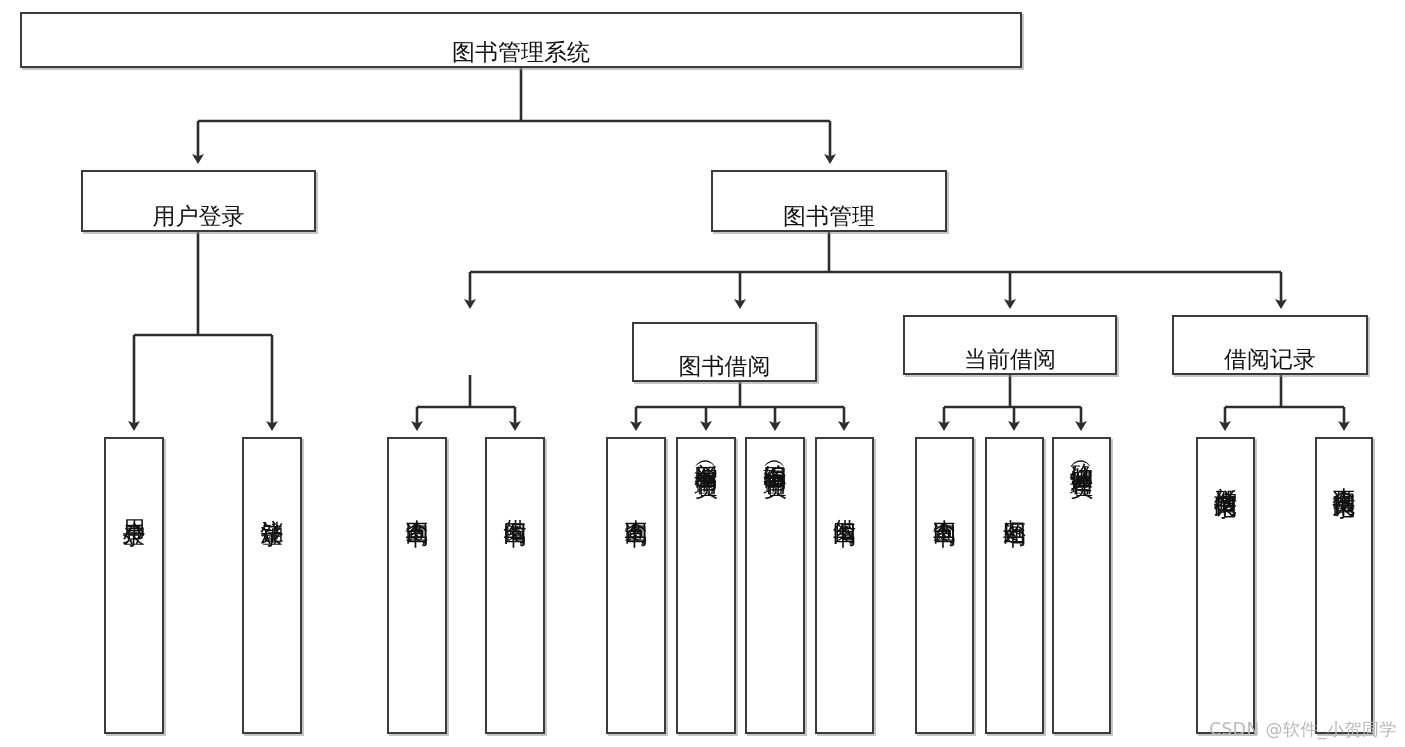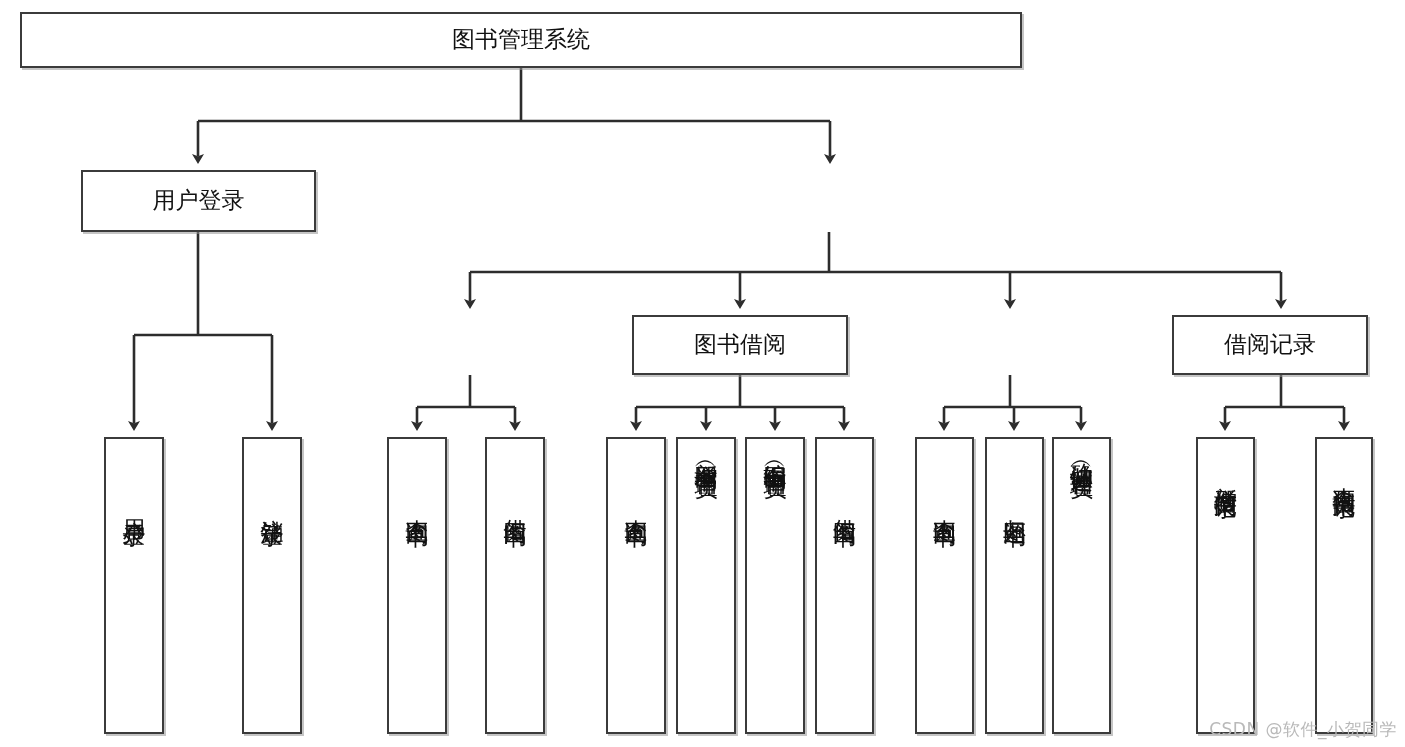--- a/index.html
+++ b/index.html
@@ -27,21 +27,21 @@
     height: 747px;
     pointer-events: none;
   }
   .node {
     position: absolute;
     box-sizing: border-box;
     background: #ffffff;
     border: 2.5px solid #3b3b3b;
     box-shadow: 2px 2px 0 rgba(150,150,150,0.55);
     display: flex;
-    align-items: center;
+    align-items: flex-end;
     justify-content: center;
     color: #111111;
   }
   .node .label {
     display: block;
     text-align: center;
     line-height: 1.12;
     white-space: nowrap;
   }
   .node.horiz .label {
@@ -128,23 +128,29 @@
     </g>
   </svg>
 
   <div class="node horiz" style="left:20px; top:12px; width:1002px; height:56px;">
     <span class="label">图书管理系统</span>
   </div>
 
   <div class="node horiz" style="left:81px; top:170px; width:235px; height:62px;">
     <span class="label">用户登录</span>
   </div>
+  <div class="node horiz" style="left:711px; top:170px; width:236px; height:62px;">
+    <span class="label">图书管理</span>
+  </div>
 
-  <div class="node horiz" style="left:632px; top:315px; width:216px; height:60px;">
+  <div class="node horiz" style="left:632px; top:322px; width:185px; height:60px;">
     <span class="label">图书借阅</span>
+  </div>
+  <div class="node horiz" style="left:903px; top:315px; width:214px; height:60px;">
+    <span class="label">当前借阅</span>
   </div>
   <div class="node horiz" style="left:1172px; top:315px; width:196px; height:60px;">
     <span class="label">借阅记录</span>
   </div>
 
   <div class="node vert" style="left:104px; top:437px; width:60px; height:297px; padding-top:62px;">
     <span class="label">用户登录</span>
   </div>
   <div class="node vert" style="left:242px; top:437px; width:60px; height:297px; padding-top:62px;">
     <span class="label">注销登录</span>

